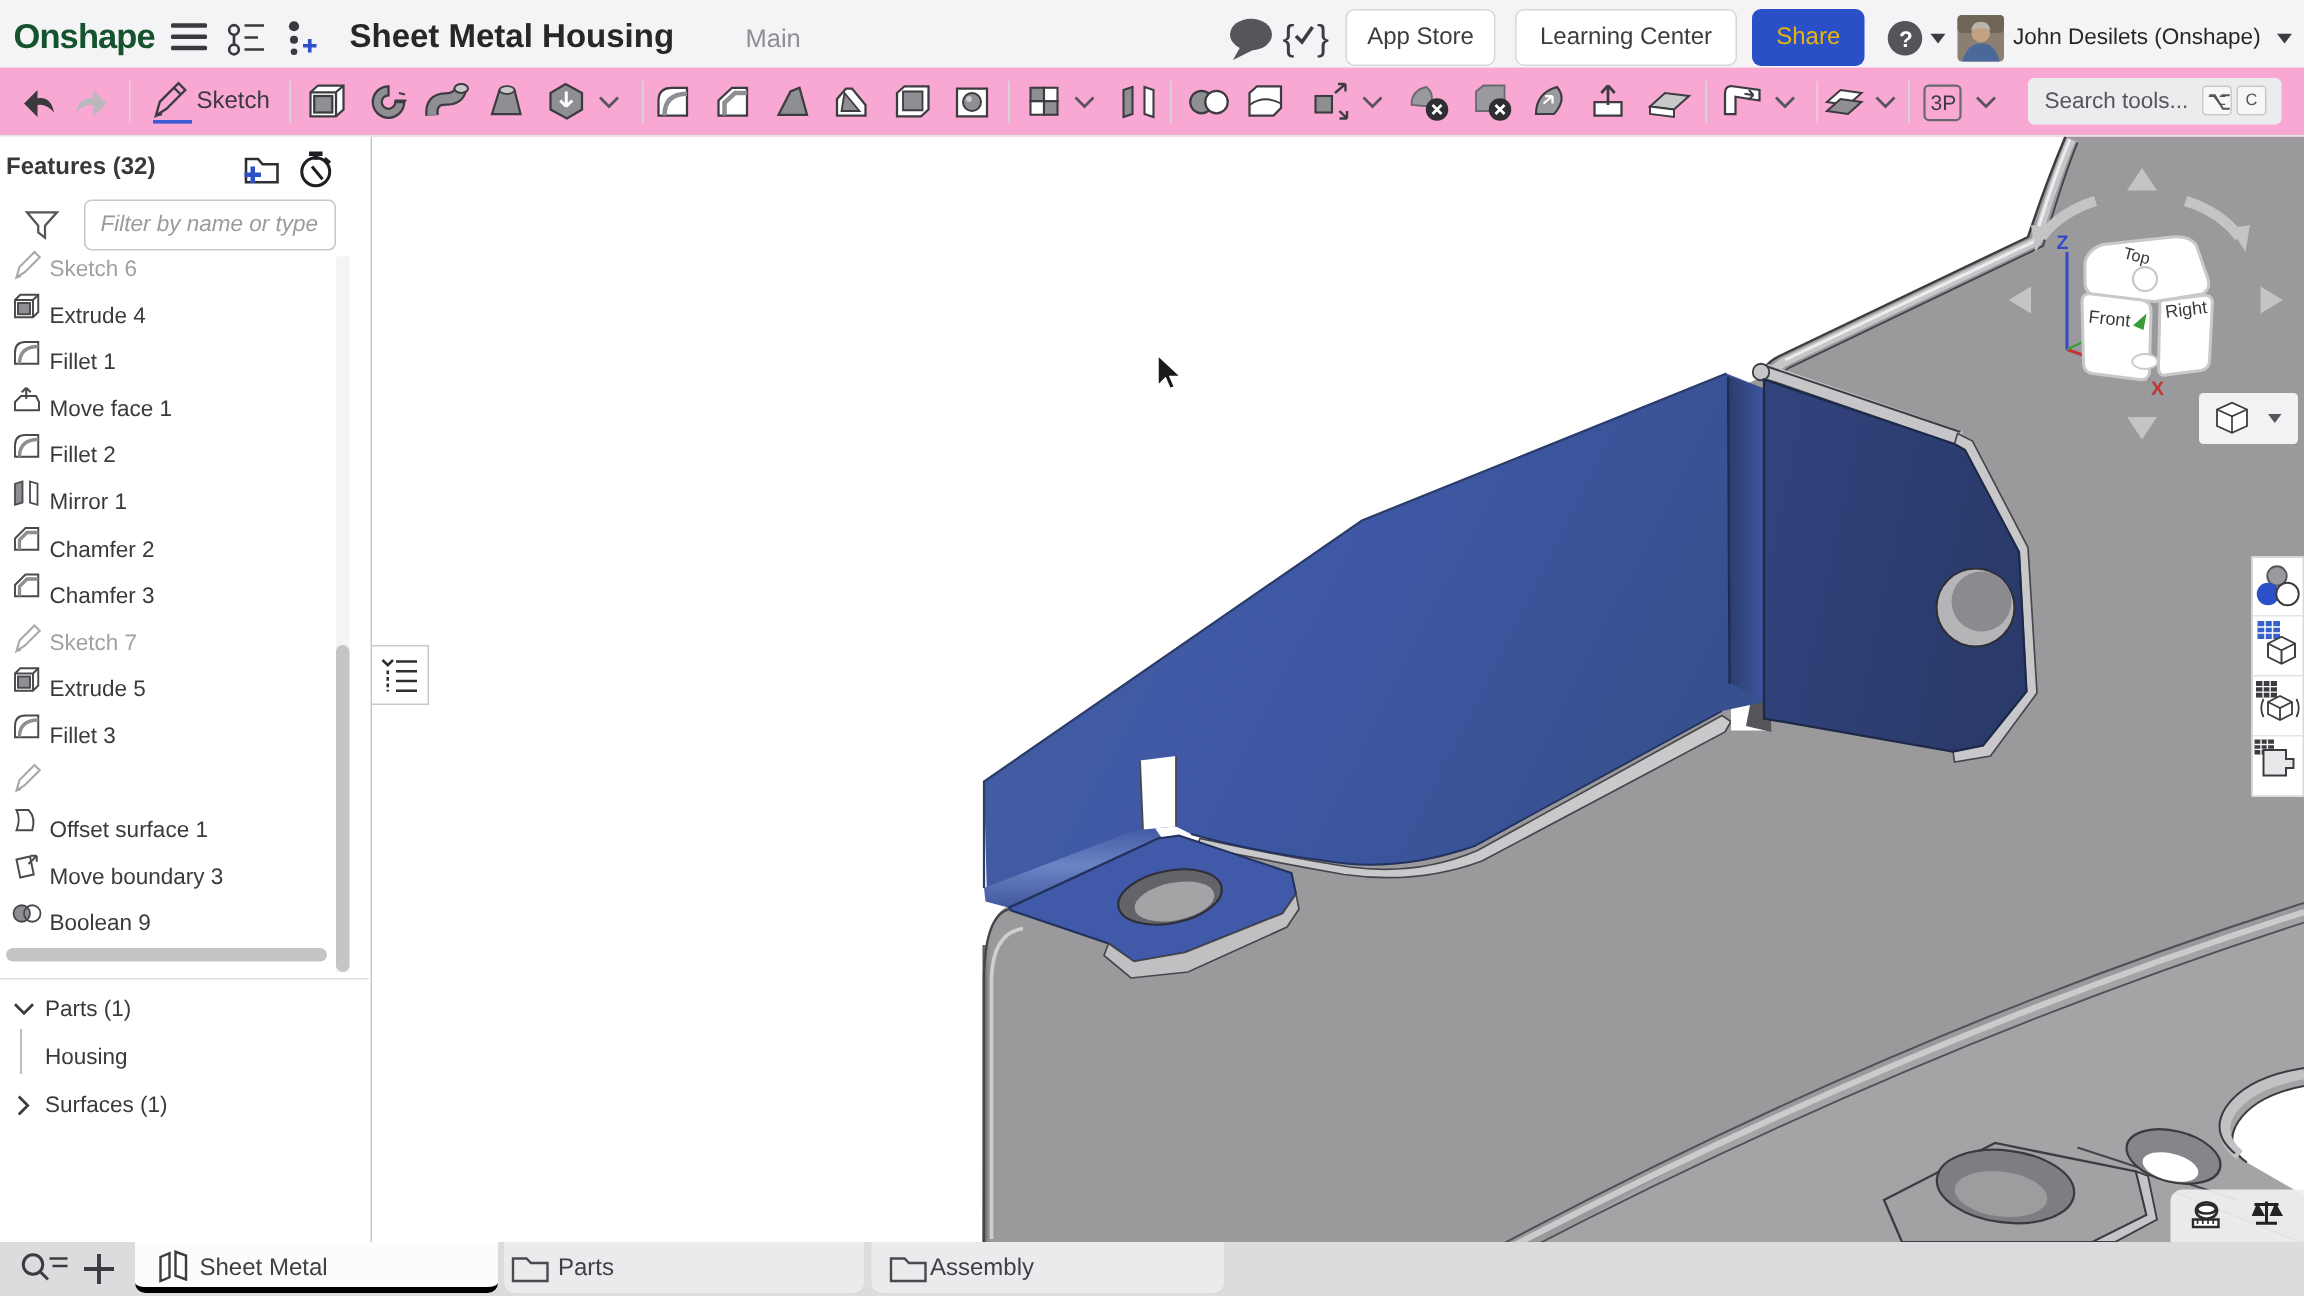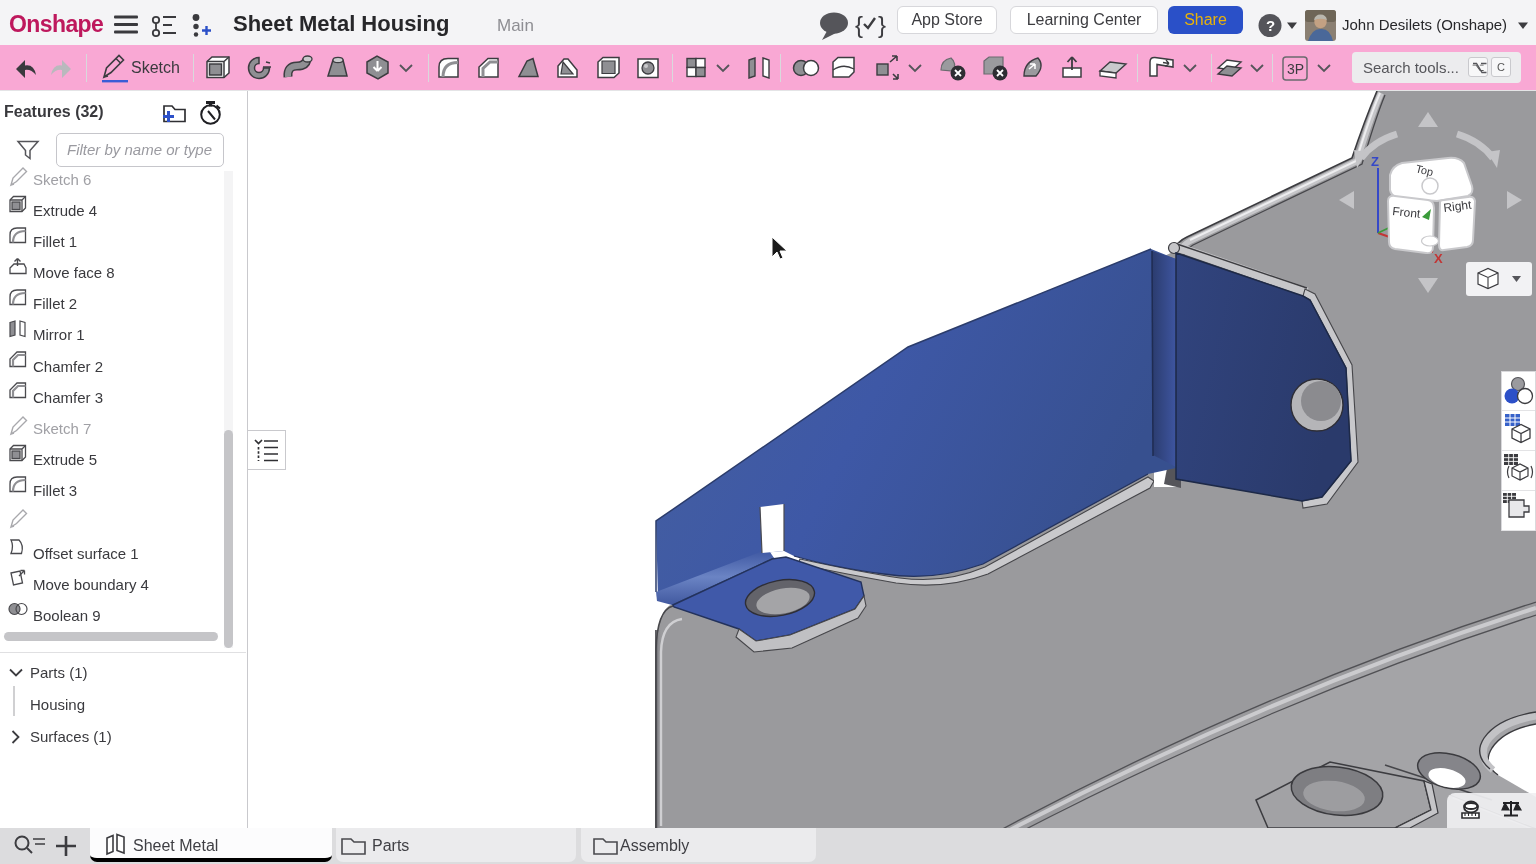--- a/index.html
+++ b/index.html
@@ -1,24 +1,24 @@
 <!DOCTYPE html>
 <html><head>
 <meta charset="utf-8">
 <style>
 * { margin:0; padding:0; box-sizing:border-box; }
 html,body { width:1536px; height:864px; overflow:hidden; font-family:"Liberation Sans",sans-serif; }
 #app { position:relative; width:1536px; height:864px; background:#fff; }
 .abs { position:absolute; }
 
 #header { left:0; top:0; width:1536px; height:45px; background:#f4f4f6; }
-#logo { left:9px; top:11px; font-size:23px; font-weight:bold; color:#be185d; letter-spacing:-0.6px; }
+#logo { left:9px; top:11px; font-size:23px; font-weight:bold; color:#14532d; letter-spacing:-0.6px; }
 #title { left:233px; top:11px; font-size:22px; font-weight:bold; color:#27272a; }
 #wsname { left:497px; top:16px; font-size:17px; color:#8e8e93; }
-.hbtn { top:6px; height:28px; background:#fff; border:1px solid #d7d7db; border-radius:6px; font-size:16px; color:#3c3c40; display:flex; align-items:center; justify-content:center; }
+.hbtn { top:6px; height:38px; background:#fff; border:1px solid #d7d7db; border-radius:6px; font-size:16px; color:#3c3c40; display:flex; align-items:center; justify-content:center; }
 #share { background:#2a50c8; color:#eab308; border:none; }
 #username { left:1342px; top:16px; font-size:15px; color:#27272a; }
 
 #toolbar { left:0; top:45px; width:1536px; height:46px; background:#f9a8d4; border-bottom:1px solid #e4e4e6; }
 .tsep { position:absolute; top:9px; width:1px; height:28px; background:#d9d9dc; }
 #sketchlbl { left:131px; top:14px; font-size:16px; color:#3a3a3e; position:absolute; }
 #searchbox { position:absolute; left:1352px; top:7px; width:169px; height:31px; background:#ececee; border-radius:4px; color:#55555a; font-size:15px; line-height:31px; padding-left:11px; }
 .keycap { position:absolute; top:12px; width:20px; height:20px; background:#f7f7f8; border:1px solid #c9c9cd; border-radius:3px; font-size:11px; color:#555; text-align:center; line-height:18px; }
 
 #lpanel { left:0; top:91px; width:248px; height:737px; background:#fff; border-right:1px solid #c9c9cd; }
@@ -224,21 +224,21 @@
       <div class="fitem gray" style="top:-5px">
           <span class="tx">Sketch 6</span>
         </div>
       <div class="fitem" style="top:26px">
           <span class="tx">Extrude 4</span>
         </div>
       <div class="fitem" style="top:57px">
           <span class="tx">Fillet 1</span>
         </div>
       <div class="fitem" style="top:88px">
-          <span class="tx">Move face 8</span>
+          <span class="tx">Move face 1</span>
         </div>
       <div class="fitem" style="top:119px">
           <span class="tx">Fillet 2</span>
         </div>
       <div class="fitem" style="top:150px">
           <span class="tx">Mirror 1</span>
         </div>
       <div class="fitem" style="top:182px">
           <span class="tx">Chamfer 2</span>
         </div>
@@ -251,21 +251,21 @@
       <div class="fitem" style="top:275px">
           <span class="tx">Extrude 5</span>
         </div>
       <div class="fitem" style="top:306px">
           <span class="tx">Fillet 3</span>
         </div>
       <div class="fitem" style="top:369px">
           <span class="tx">Offset surface 1</span>
         </div>
       <div class="fitem" style="top:400px">
-          <span class="tx">Move boundary 4</span>
+          <span class="tx">Move boundary 3</span>
         </div>
       <div class="fitem" style="top:431px">
           <span class="tx">Boolean 9</span>
         </div>
     </div>
     <div class="abs" id="vsb"></div>
     <div class="abs" id="vsbthumb"></div>
     <div class="abs" id="hsbthumb"></div>
     <div style="position:absolute;left:0;top:561px;width:246px;border-top:1px solid #e0e0e2;"></div>
     <div class="sect" style="left:30px;top:573px;">Parts (1)</div>

